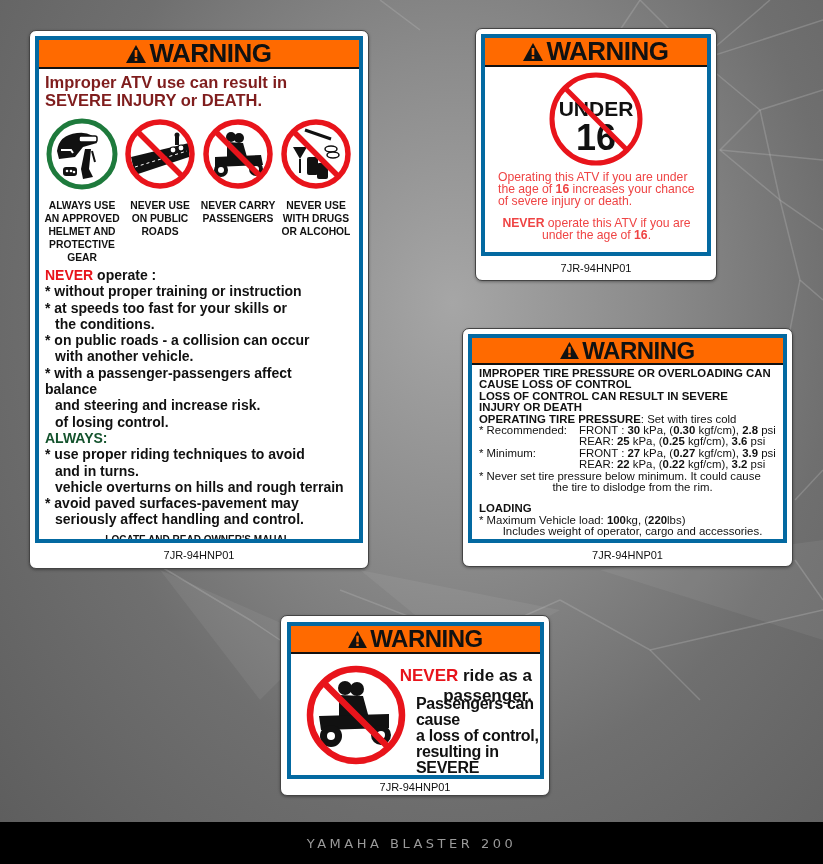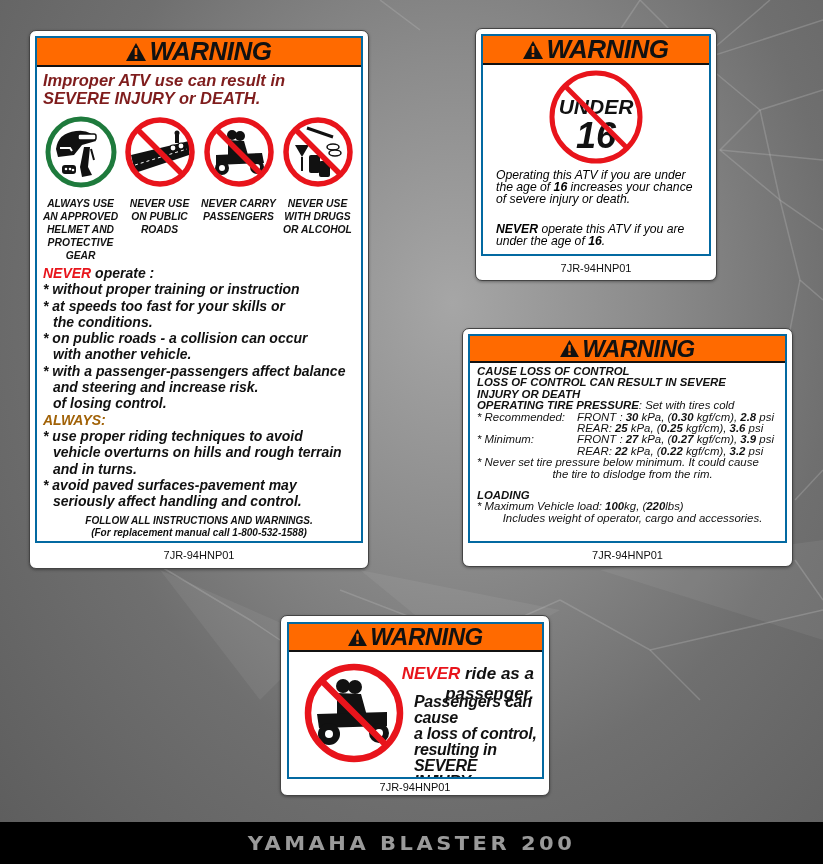--- a/index.html
+++ b/index.html
@@ -12,39 +12,38 @@
   .bg-lines { position: absolute; left: 0; top: 0; width: 823px; height: 822px; }
   .sticker {
     position: absolute;
     background: #fff;
     border: 1px solid #444;
     border-radius: 7px;
     box-shadow: 0 1px 3px rgba(0,0,0,0.35);
   }
   .label-inner {
     position: absolute;
-    border: 2px solid #0369a1;
+    border: 4px solid #0369a1;
     background: #fff;
     overflow: hidden;
-    font-style: italic;
   }
   .warn-bar {
     background: #ff6a00;
     border-bottom: 2px solid #111;
     display: flex; align-items: center; justify-content: center;
     color: #111; font-weight: bold;
     letter-spacing: -0.5px;
   }
   .warn-bar .tri { display: inline-block; margin-right: 3px; }
   .part-no {
     position: absolute; left: 0; right: 0;
     text-align: center; font-size: 11px; color: #111;
   }
   .red { color: #e8141b; }
-  .green { color: #a16207; }
+  .green { color: #14532d; }
   b { font-weight: bold; }
 
   
   #s1 { left: 29px; top: 30px; width: 340px; height: 539px; }
   #s1 .label-inner { left: 5px; top: 5px; width: 328px; height: 507px; }
   #s1 .warn-bar { height: 29px; font-size: 26px; }
   #s1 .headline { font-size: 16.5px; font-weight: bold; color: #7f1d1d; line-height: 18px; padding: 4px 6px 0 6px; }
   #s1 .icons { display: flex; justify-content: space-between; padding: 8px 4px 0 4px; }
   #s1 .icon-col { width: 80px; text-align: center; }
   #s1 .icon-col svg { width: 74px; height: 74px; }
@@ -52,22 +51,22 @@
   #s1 .list { font-size: 14px; font-weight: bold; color: #111; line-height: 16.3px; padding: 3px 12px 0 6px; }
   #s1 .list .cont { padding-left: 10px; }
   #s1 .foot { font-size: 10px; font-weight: bold; color: #111; text-align: center; line-height: 12px; margin-top: 6px; }
   #s1 .part-no { top: 518px; }
 
   
   #s2 { left: 475px; top: 28px; width: 242px; height: 253px; }
   #s2 .label-inner { left: 5px; top: 5px; width: 230px; height: 222px; }
   #s2 .warn-bar { height: 29px; font-size: 26px; }
   #s2 .u16 { display: block; margin: 4px auto 0 auto; }
-  #s2 .txt { font-size: 12.2px; color: #000000; line-height: 12px; padding: 4px 12px 0 13px; }
-  #s2 .txt p + p { margin-top: 18px; }
+  #s2 .txt { font-size: 12.2px; color: #ef4444; line-height: 12px; padding: 4px 12px 0 13px; }
+  #s2 .txt p + p { margin-top: 10px; text-align: center; }
   #s2 .part-no { top: 233px; }
 
   
   #s3 { left: 462px; top: 328px; width: 331px; height: 239px; }
   #s3 .label-inner { left: 5px; top: 5px; width: 319px; height: 209px; }
   #s3 .warn-bar { height: 27px; font-size: 24px; }
   #s3 .txt { font-size: 11.4px; color: #111; line-height: 11.4px; padding: 3px 7px 0 7px; }
   #s3 .hd { font-weight: bold; }
   #s3 .row { display: flex; }
   #s3 .row .k { width: 100px; padding-left: 0; }
@@ -84,22 +83,22 @@
   #s4 .body { position: absolute; left: 125px; top: 70px; font-size: 16px; font-weight: bold; color: #111; line-height: 16px; letter-spacing: -0.3px; }
   #s4 .part-no { top: 165px; }
 
   
   .footer {
     position: absolute; left: 0; top: 822px; width: 823px; height: 42px;
     background: #000;
     display: flex; align-items: center; justify-content: center;
   }
   .footer span {
-    color: #9a9a9a; font-family: "DejaVu Sans", sans-serif; font-weight: bold;
-    font-size: 21px; letter-spacing: 3.5px; transform: scaleY(0.95);
+    color: #9a9a9a; font-family: "DejaVu Sans", sans-serif; font-weight: normal;
+    font-size: 13px; letter-spacing: 3.5px; transform: scaleY(0.95);
   }
 </style>
 </head>
 <body>
 
 <svg class="bg-lines" viewBox="0 0 823 822">
   <g stroke="#b5b5b5" stroke-opacity="0.35" stroke-width="1.5" fill="none">
     <path d="M640 0 L700 60 L823 20"></path>
     <path d="M700 60 L770 0"></path>
     <path d="M700 60 L760 110 L823 90"></path>
@@ -233,29 +232,30 @@
           <div class="cont">with another vehicle.</div>
         </div>
       <div>
           <div>* with a passenger-passengers affect balance</div>
           <div class="cont">and steering and increase risk.</div>
           <div class="cont">of losing control.</div>
         </div>
       <div class="green">ALWAYS:</div>
       <div>
           <div>* use proper riding techniques to avoid</div>
+          <div class="cont">and in turns.</div>
           <div class="cont">vehicle overturns on hills and rough terrain</div>
-          <div class="cont">and in turns.</div>
         </div>
       <div>
           <div>* avoid paved surfaces-pavement may</div>
           <div class="cont">seriously affect handling and control.</div>
         </div>
     </div>
     <div class="foot">
+      <div>LOCATE AND READ OWNER'S MAUAL.</div>
       <div>FOLLOW ALL INSTRUCTIONS AND WARNINGS.</div>
       <div>(For replacement manual call 1-800-532-1588)</div>
     </div>
   </div>
   <div class="part-no">7JR-94HNP01</div>
 </div>
 
 <div class="sticker" id="s2">
   <div class="label-inner">
     <div class="warn-bar">
@@ -284,20 +284,21 @@
   <div class="label-inner">
     <div class="warn-bar">
       <svg class="tri" width="19" height="17" viewBox="0 0 20 18">
           <polygon points="10,0 20,18 0,18" fill="#111"></polygon>
           <rect x="8.7" y="5" width="2.6" height="7" fill="#ff6a00"></rect>
           <rect x="8.7" y="13.3" width="2.6" height="2.6" fill="#ff6a00"></rect>
         </svg>
       <span>WARNING</span>
     </div>
     <div class="txt">
+      <div class="hd">IMPROPER TIRE PRESSURE OR OVERLOADING CAN</div>
       <div class="hd">CAUSE LOSS OF CONTROL</div>
       <div class="hd">LOSS OF CONTROL CAN RESULT IN SEVERE</div>
       <div class="hd">INJURY OR DEATH</div>
       <div><b>OPERATING TIRE PRESSURE</b><span>: Set with tires cold</span></div>
       <div class="row">
         <span class="k">* Recommended:</span>
         <span><span>FRONT : </span><b>30</b><span> kPa, (</span><b>0.30</b><span> kgf/cm), </span><b>2.8</b><span> psi</span></span>
       </div>
       <div class="row">
         <span class="k"></span>

